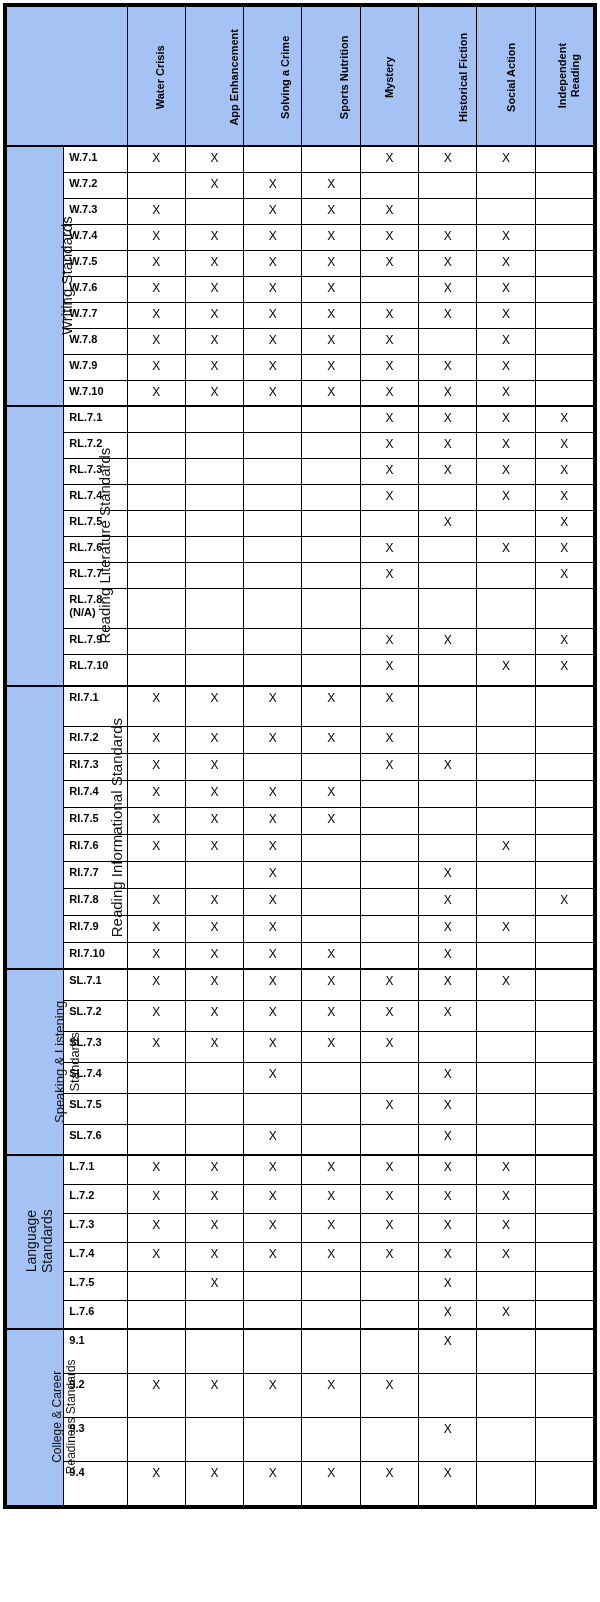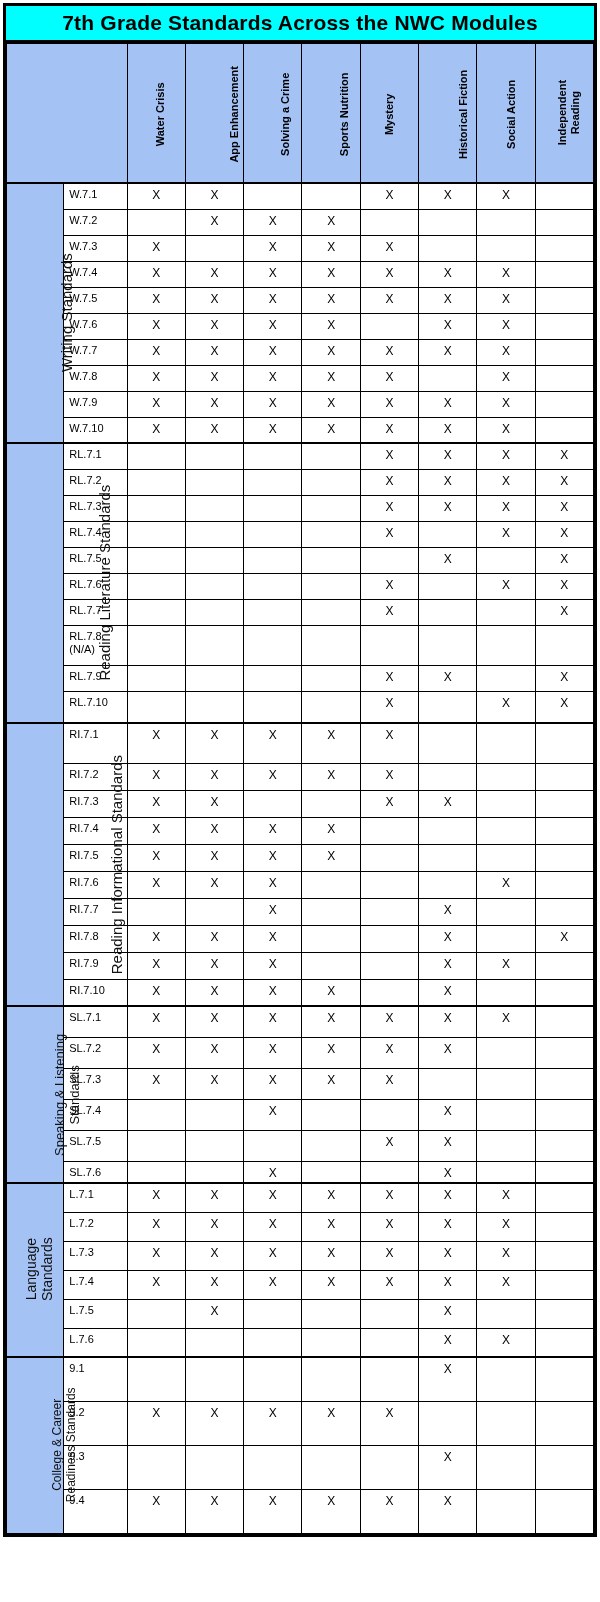--- a/index.html
+++ b/index.html
@@ -59,21 +59,21 @@
   }
   th.grp{
     background:var(--header-bg);
     vertical-align:middle;
     text-align:center;
     font-weight:normal;
   }
   th.grp .vtext{font-weight:normal;color:#111;}
   td.code{
     font-size:11px;
-    font-weight:normal;
+    font-weight:bold;
     text-align:left;
     vertical-align:top;
     padding:4px 2px 0 5px;
     background:var(--cell-bg);
     line-height:1.2;
   }
   td.mark{
     font-size:12px;
     text-align:center;
     vertical-align:top;
@@ -81,21 +81,20 @@
     background:var(--cell-bg);
   }
   tr.sec-first > th, tr.sec-first > td{
     border-top:2px solid var(--grid);
   }
 </style>
 </head>
 <body>
 
 <div class="sheet">
-  <div class="title-bar">7th Grade Standards Across the NWC Modules</div>
 
   <table>
     <colgroup>
       <col style="width:57px">
       <col style="width:63px">
       <col span="8" style="width:58px">
     </colgroup>
     <thead>
       <tr>
         <th colspan="2" class="corner"></th>
@@ -496,21 +495,21 @@
           <td class="code">SL.7.5</td>
           <td class="mark"></td>
           <td class="mark"></td>
           <td class="mark"></td>
           <td class="mark"></td>
           <td class="mark">X</td>
           <td class="mark">X</td>
           <td class="mark"></td>
           <td class="mark"></td>
         </tr>
-        <tr style="height: 22px;">
+        <tr style="height: 31px;">
           <td class="code">SL.7.6</td>
           <td class="mark"></td>
           <td class="mark"></td>
           <td class="mark">X</td>
           <td class="mark"></td>
           <td class="mark"></td>
           <td class="mark">X</td>
           <td class="mark"></td>
           <td class="mark"></td>
         </tr>

